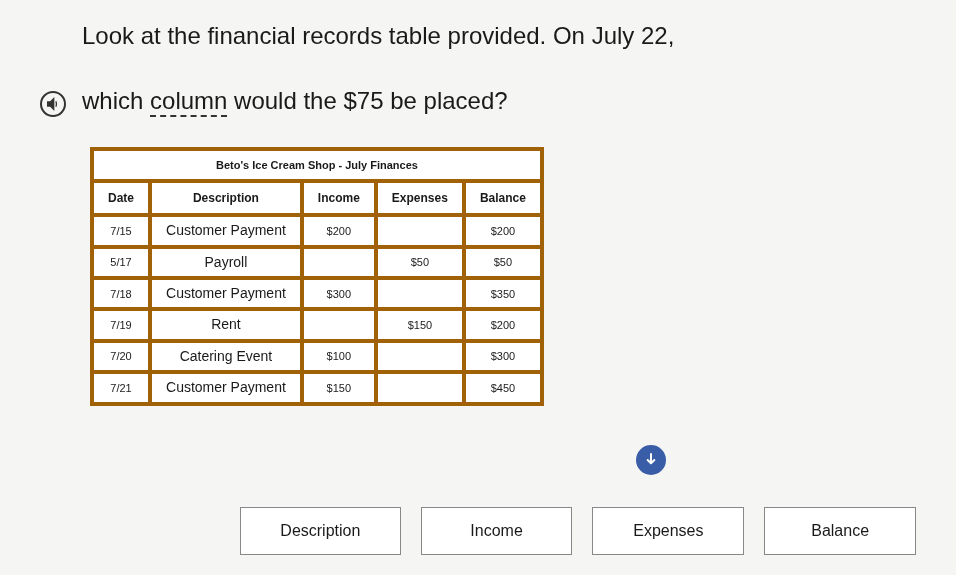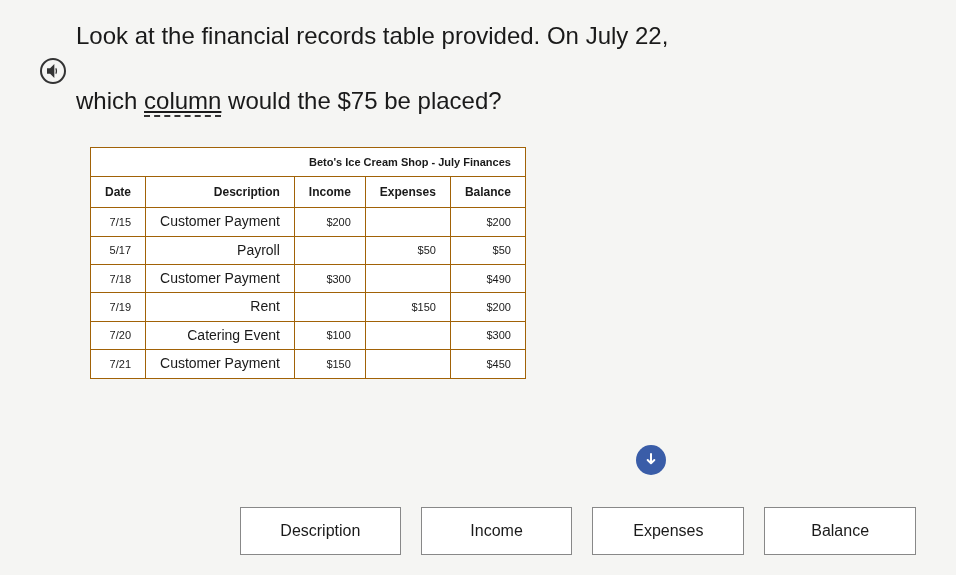--- a/index.html
+++ b/index.html
@@ -5,46 +5,45 @@
     * { margin: 0; padding: 0; box-sizing: border-box; }
     body {
       font-family: Arial, sans-serif;
       background: #f5f5f3;
       width: 956px;
       height: 575px;
       padding: 20px 40px;
       position: relative;
       color: #1a1a1a;
     }
-    .header-row { display: flex; align-items: center; gap: 10px; }
+    .header-row { display: flex; align-items: flex-end; gap: 16px; }
     .speaker-icon {
       width: 26px; height: 26px;
       border: 2px solid #333;
       border-radius: 50%;
       display: flex; align-items: center; justify-content: center;
       flex-shrink: 0; margin-top: 4px;
       cursor: pointer;
     }
     .speaker-icon svg { width: 16px; height: 16px; }
     .question-text { font-size: 24px; line-height: 1.35; }
     .question-text .underline {
       border-bottom: 2px dashed #333;
       padding-bottom: 1px;
-      text-decoration: underline;
     }
     .table-wrap { margin: 30px 0 0 50px; }
     table {
       border-collapse: collapse;
       background: #fff;
     }
     th, td {
-      border: 1px solid #a16207;
+      border: 4px solid #a16207;
       padding: 6px 14px;
       font-size: 11px;
-      text-align: right;
+      text-align: center;
     }
     th.table-title {
       font-size: 11px;
       font-weight: bold;
       padding: 8px 14px;
     }
     .col-head td { font-weight: bold; font-size: 12px; padding: 8px 14px; }
     .desc-cell { font-size: 14px; line-height: 1.1; }
     .arrow-circle {
       position: absolute;
@@ -117,21 +116,21 @@
       <td class="desc-cell">Payroll</td>
       <td></td>
       <td>$50</td>
       <td>$50</td>
     </tr>
     <tr>
       <td>7/18</td>
       <td class="desc-cell">Customer Payment</td>
       <td>$300</td>
       <td></td>
-      <td>$490</td>
+      <td>$350</td>
     </tr>
     <tr>
       <td>7/19</td>
       <td class="desc-cell">Rent</td>
       <td></td>
       <td>$150</td>
       <td>$200</td>
     </tr>
     <tr>
       <td>7/20</td>

